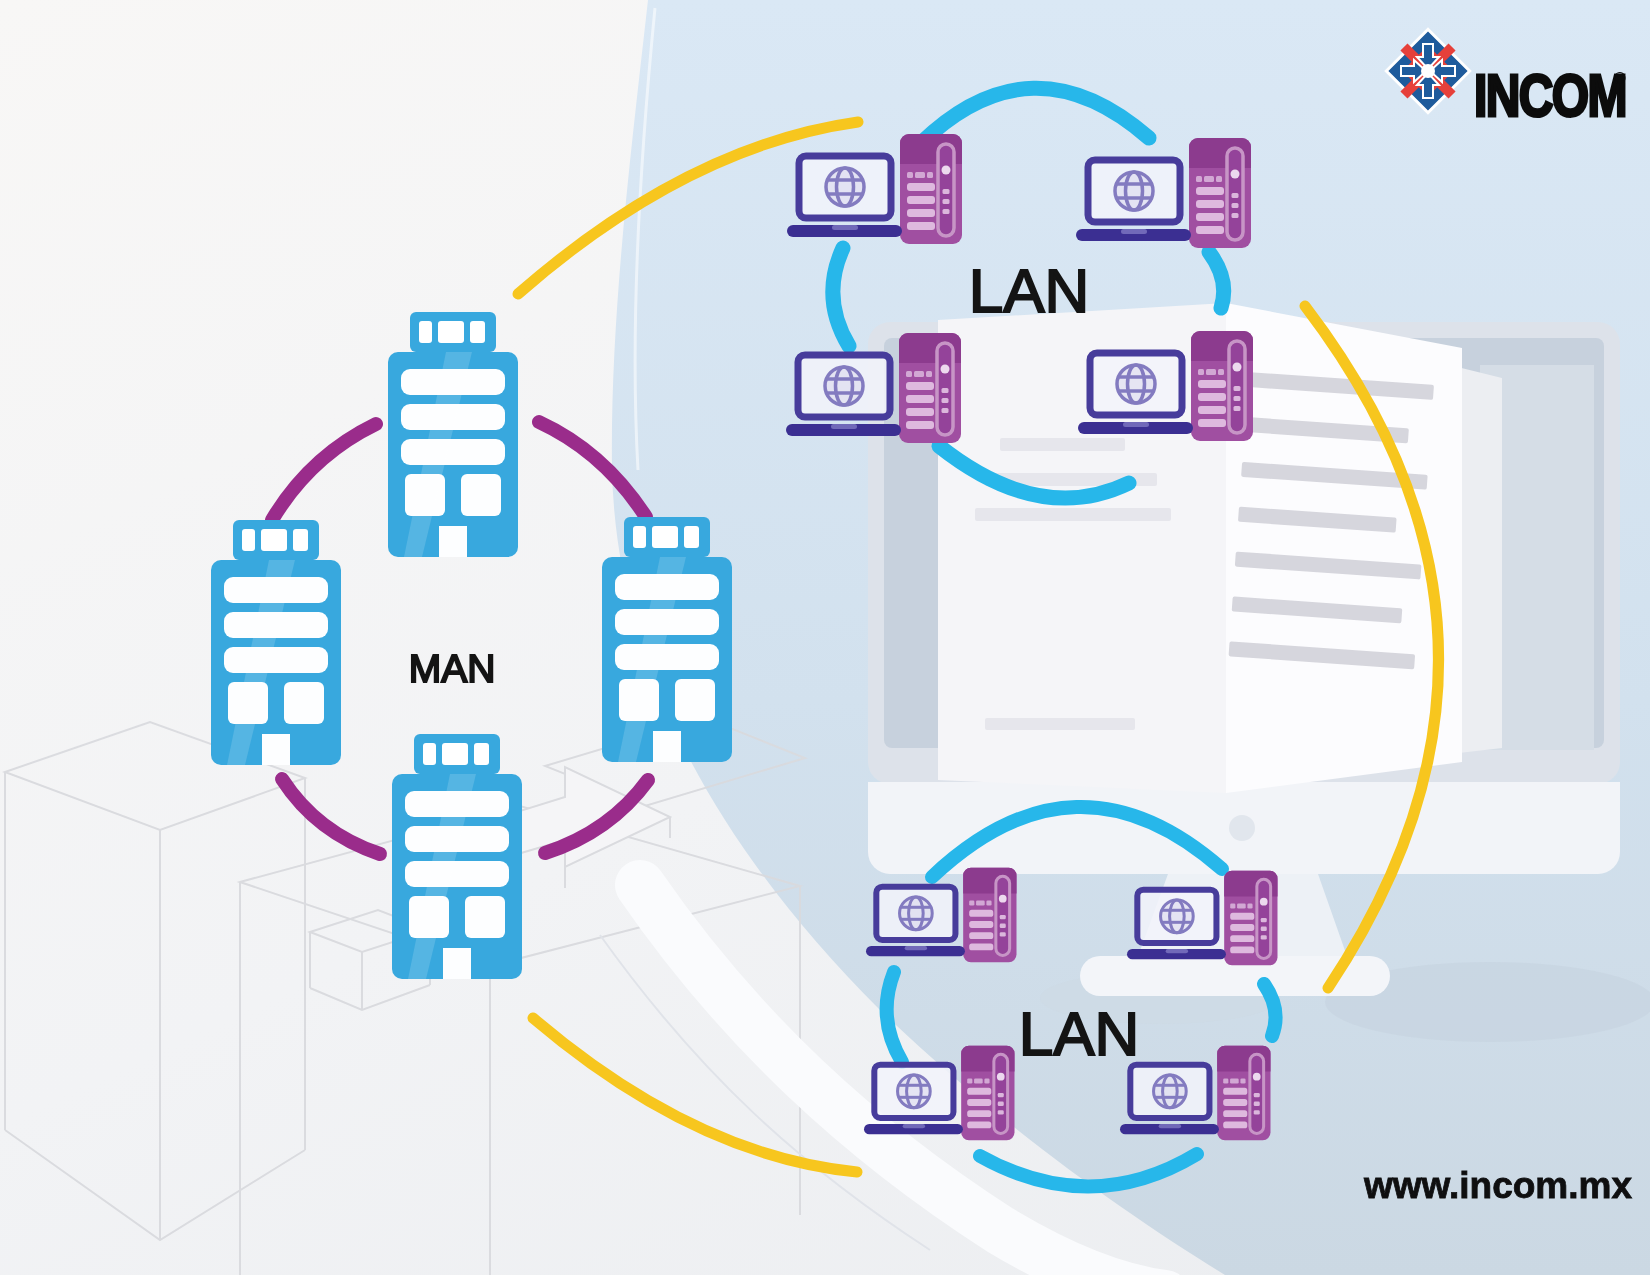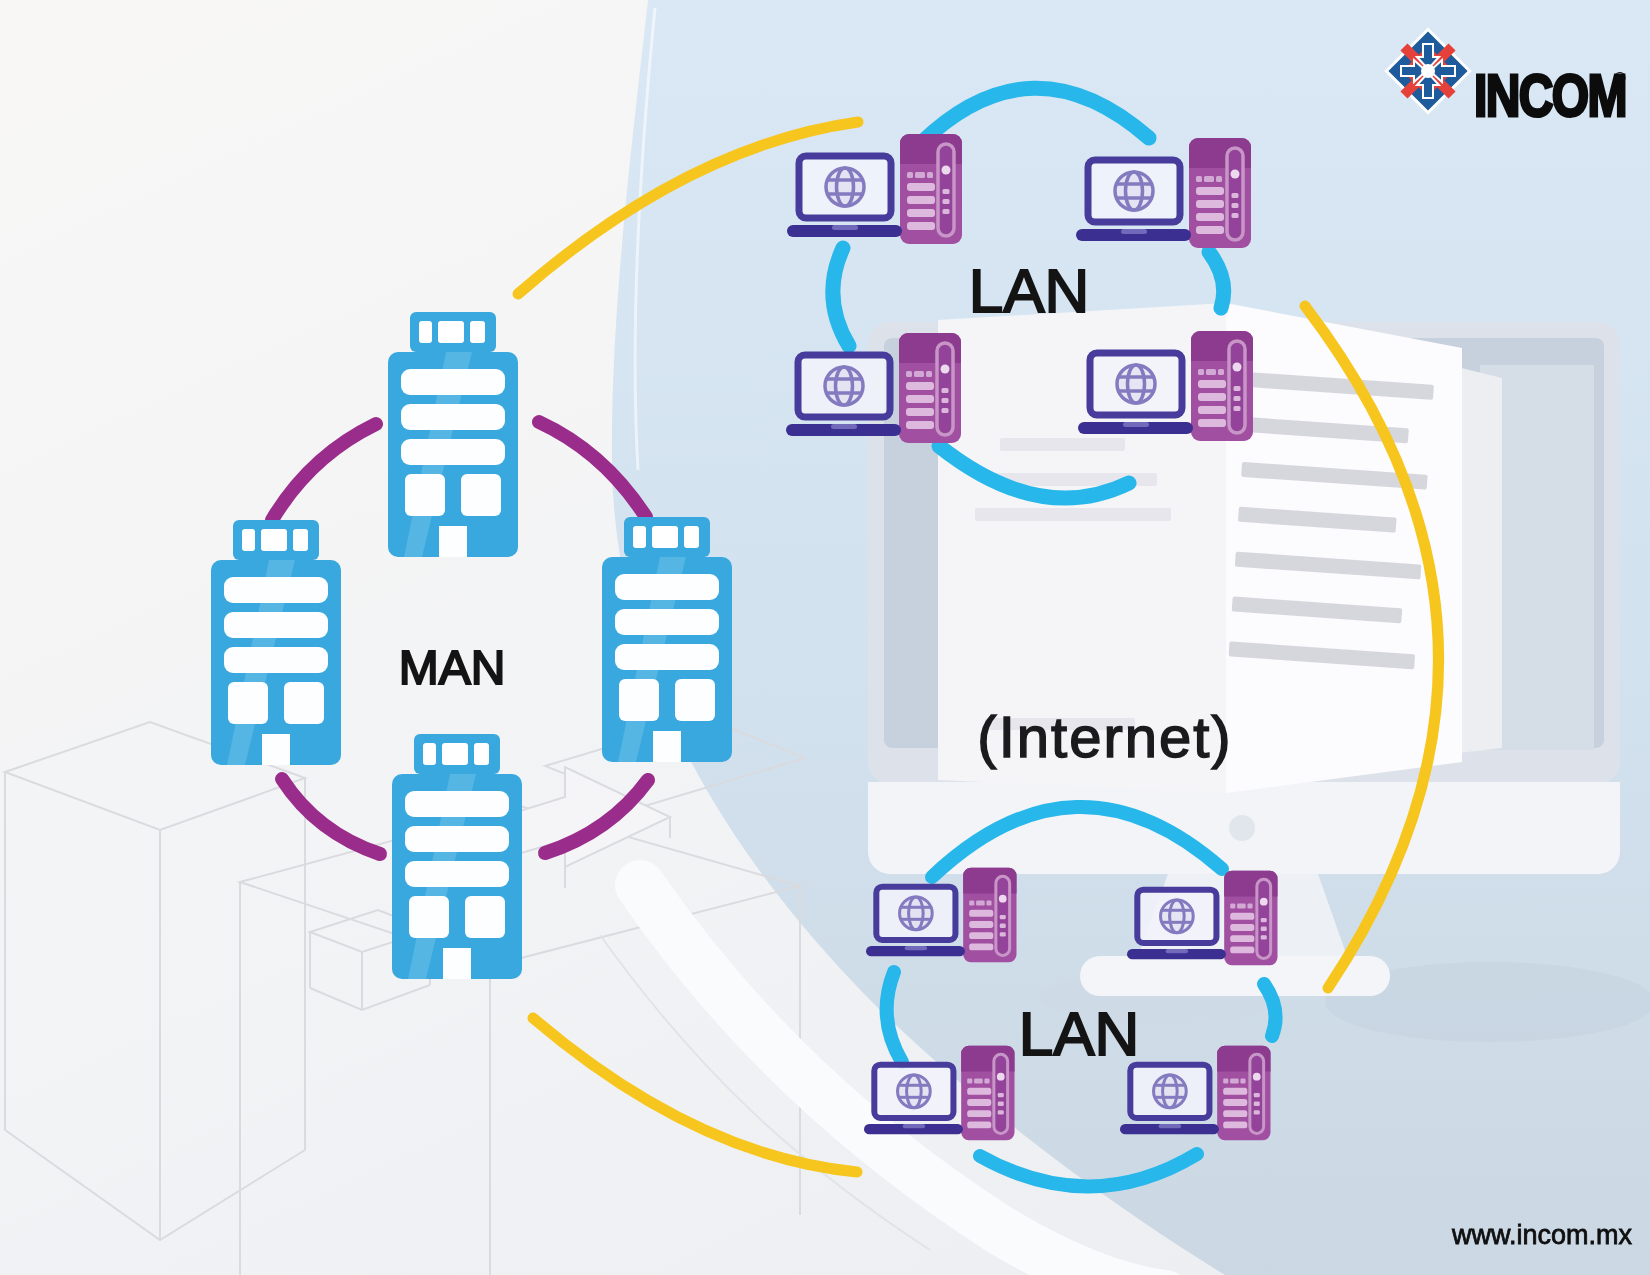--- a/index.html
+++ b/index.html
@@ -10,27 +10,27 @@
   }
   .canvas > svg{position:absolute;left:0;top:0;}
   .label{position:absolute;transform:translate(-50%,-50%);color:#141414;
          font-weight:400;white-space:nowrap;line-height:1;}
   .wan-title{left:1090px;top:612px;font-size:182px;letter-spacing:-7px;
              -webkit-text-stroke:5px #141414;}
   .wan-sub{left:1105px;top:737px;font-size:58px;font-weight:400;letter-spacing:2px;
            color:#1b1b1d;-webkit-text-stroke:1.5px #1b1b1d;}
   .lan-top{left:1029px;top:291px;font-size:62px;-webkit-text-stroke:2px #141414;}
   .lan-bottom{left:1079px;top:1034px;font-size:62px;-webkit-text-stroke:2px #141414;}
-  .man-label{left:452px;top:668px;font-size:48px;-webkit-text-stroke:2px #141414;}
+  .man-label{left:452px;top:668px;font-size:39px;-webkit-text-stroke:2px #141414;}
   .brand-name{position:absolute;left:1474px;top:95px;transform:translateY(-50%) scaleX(.8);
               transform-origin:left center;font-size:60px;font-weight:700;color:#0c0c0c;
               -webkit-text-stroke:3px #0c0c0c;letter-spacing:-2px;white-space:nowrap;}
   .reg-mark{position:absolute;left:1614px;top:70px;font-size:16px;font-weight:700;color:#0c0c0c;}
-  .site-url{position:absolute;left:1632px;top:1235px;transform:translate(-100%,-50%);
-            font-size:27px;font-weight:400;color:#0f0f10;-webkit-text-stroke:.8px #0f0f10;
+  .site-url{position:absolute;left:1632px;top:1186px;transform:translate(-100%,-50%);
+            font-size:37px;font-weight:700;color:#0f0f10;-webkit-text-stroke:.8px #0f0f10;
             white-space:nowrap;}
 </style>
 </head>
 <body>
 
 <div class="canvas">
 
   <svg width="1650" height="1275" viewBox="0 0 1650 1275">
     <defs>
       <linearGradient id="blueBg" x1="0" y1="0" x2="0" y2="1">
@@ -193,20 +193,19 @@
       <g fill="#1e5b9c" stroke="#ffffff" stroke-width="2">
         <path d="M-27,-5 h13 v-6 l12,11 -12,11 v-6 h-13 z"></path>
         <path d="M-27,-5 h13 v-6 l12,11 -12,11 v-6 h-13 z" transform="rotate(90)"></path>
         <path d="M-27,-5 h13 v-6 l12,11 -12,11 v-6 h-13 z" transform="rotate(180)"></path>
         <path d="M-27,-5 h13 v-6 l12,11 -12,11 v-6 h-13 z" transform="rotate(270)"></path>
       </g>
       <circle r="7" fill="#ffffff"></circle>
     </g>
   </svg>
 
-  <div class="label wan-sub">(Internet)</div>
   <div class="label lan-top">LAN</div>
   <div class="label lan-bottom">LAN</div>
   <div class="label man-label">MAN</div>
   <div class="brand-name">INCOM</div>
   <div class="reg-mark">®</div>
   <div class="site-url">www.incom.mx</div>
 </div>
 
 </body></html>

